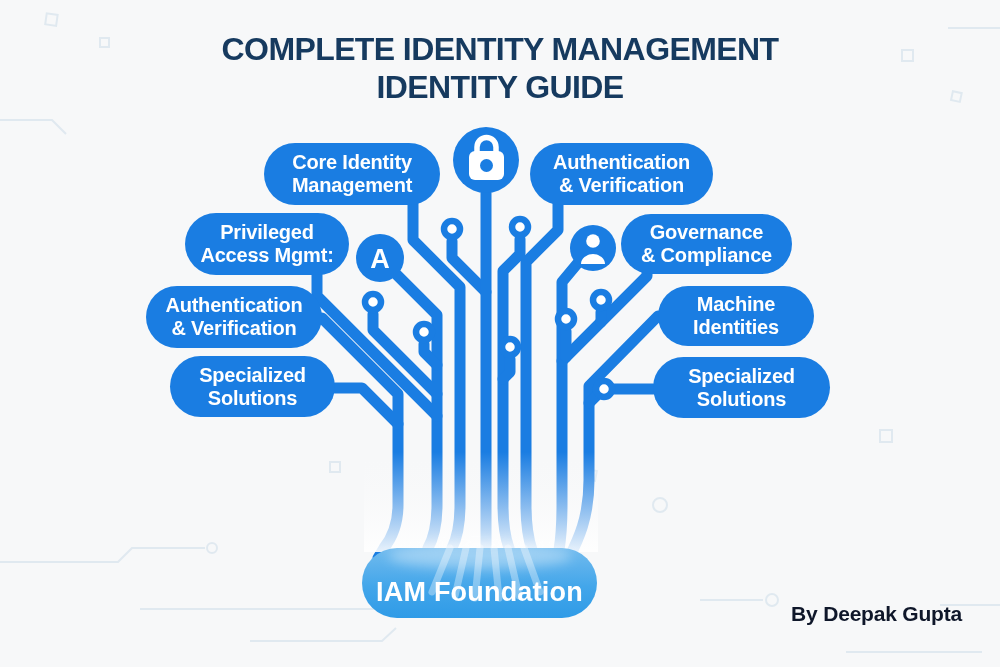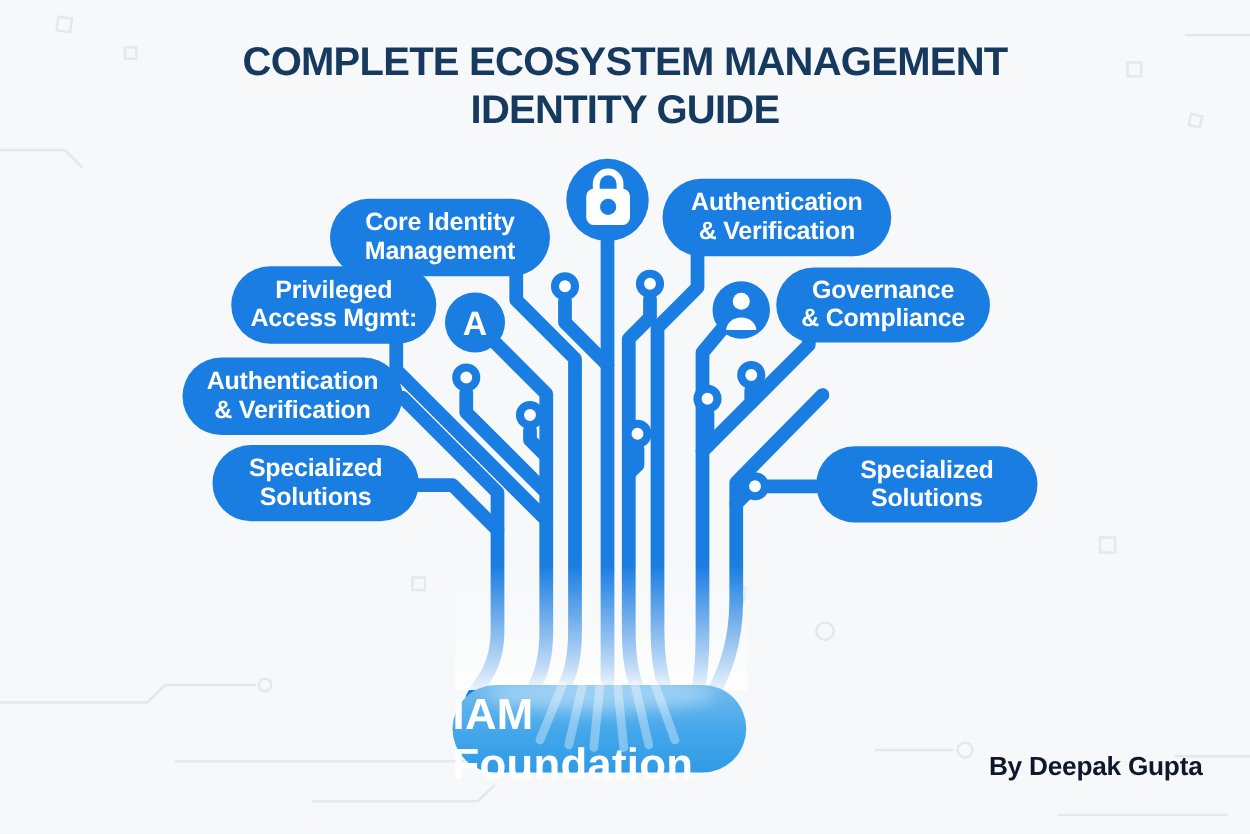--- a/index.html
+++ b/index.html
@@ -17,21 +17,21 @@
   }
   .pill{
     position:absolute;background:#1a7de2;border-radius:34px;color:#fff;
     font-weight:700;font-size:20px;line-height:1.13;letter-spacing:-0.2px;
     display:flex;align-items:center;justify-content:center;text-align:center;
     white-space:pre-line;
   }
   .foundation-label{
     position:absolute;left:362px;top:548px;width:235px;height:88px;
     display:flex;align-items:center;justify-content:center;
-    color:#fff;font-size:35px;font-weight:700;letter-spacing:0.2px;
+    color:#fff;font-size:27px;font-weight:700;letter-spacing:0.2px;
   }
   .byline{
     position:absolute;right:38px;top:602px;color:#0f172a;
     font-size:21px;font-weight:700;letter-spacing:-0.2px;
   }
 </style>
 </head>
 <body>
 
 <div class="canvas">
@@ -138,44 +138,48 @@
     </g>
 
     <g>
       <circle cx="593" cy="248" r="23" fill="#1a7de2"></circle>
       <circle cx="593" cy="241" r="6.8" fill="#ffffff"></circle>
       <path d="M581,264 a12,10 0 0 1 24,0 z" fill="#ffffff"></path>
     </g>
   </svg>
 
   <div class="title">
-    <div>COMPLETE ECOSYSTEM MANAGEMENT</div>
+    <div>COMPLETE IDENTITY MANAGEMENT</div>
     <div>IDENTITY GUIDE</div>
   </div>
 
-  <div class="pill" style="left:264px;top:143px;width:176px;height:62px;margin-top:16px;">
+  <div class="pill" style="left:264px;top:143px;width:176px;height:62px;">
     <span>Core Identity
 Management</span>
   </div>
   <div class="pill" style="left:530px;top:143px;width:183px;height:62px;">
     <span>Authentication
 &amp; Verification</span>
   </div>
   <div class="pill" style="left:185px;top:213px;width:164px;height:62px;">
     <span>Privileged
 Access Mgmt:</span>
   </div>
   <div class="pill" style="left:621px;top:214px;width:171px;height:60px;">
     <span>Governance
 &amp; Compliance</span>
   </div>
   <div class="pill" style="left:146px;top:286px;width:176px;height:62px;">
     <span>Authentication
 &amp; Verification</span>
   </div>
+  <div class="pill" style="left:658px;top:286px;width:156px;height:60px;">
+    <span>Machine
+Identities</span>
+  </div>
   <div class="pill" style="left:170px;top:356px;width:165px;height:61px;">
     <span>Specialized
 Solutions</span>
   </div>
   <div class="pill" style="left:653px;top:357px;width:177px;height:61px;">
     <span>Specialized
 Solutions</span>
   </div>
 
   <div class="foundation-label">IAM Foundation</div>

